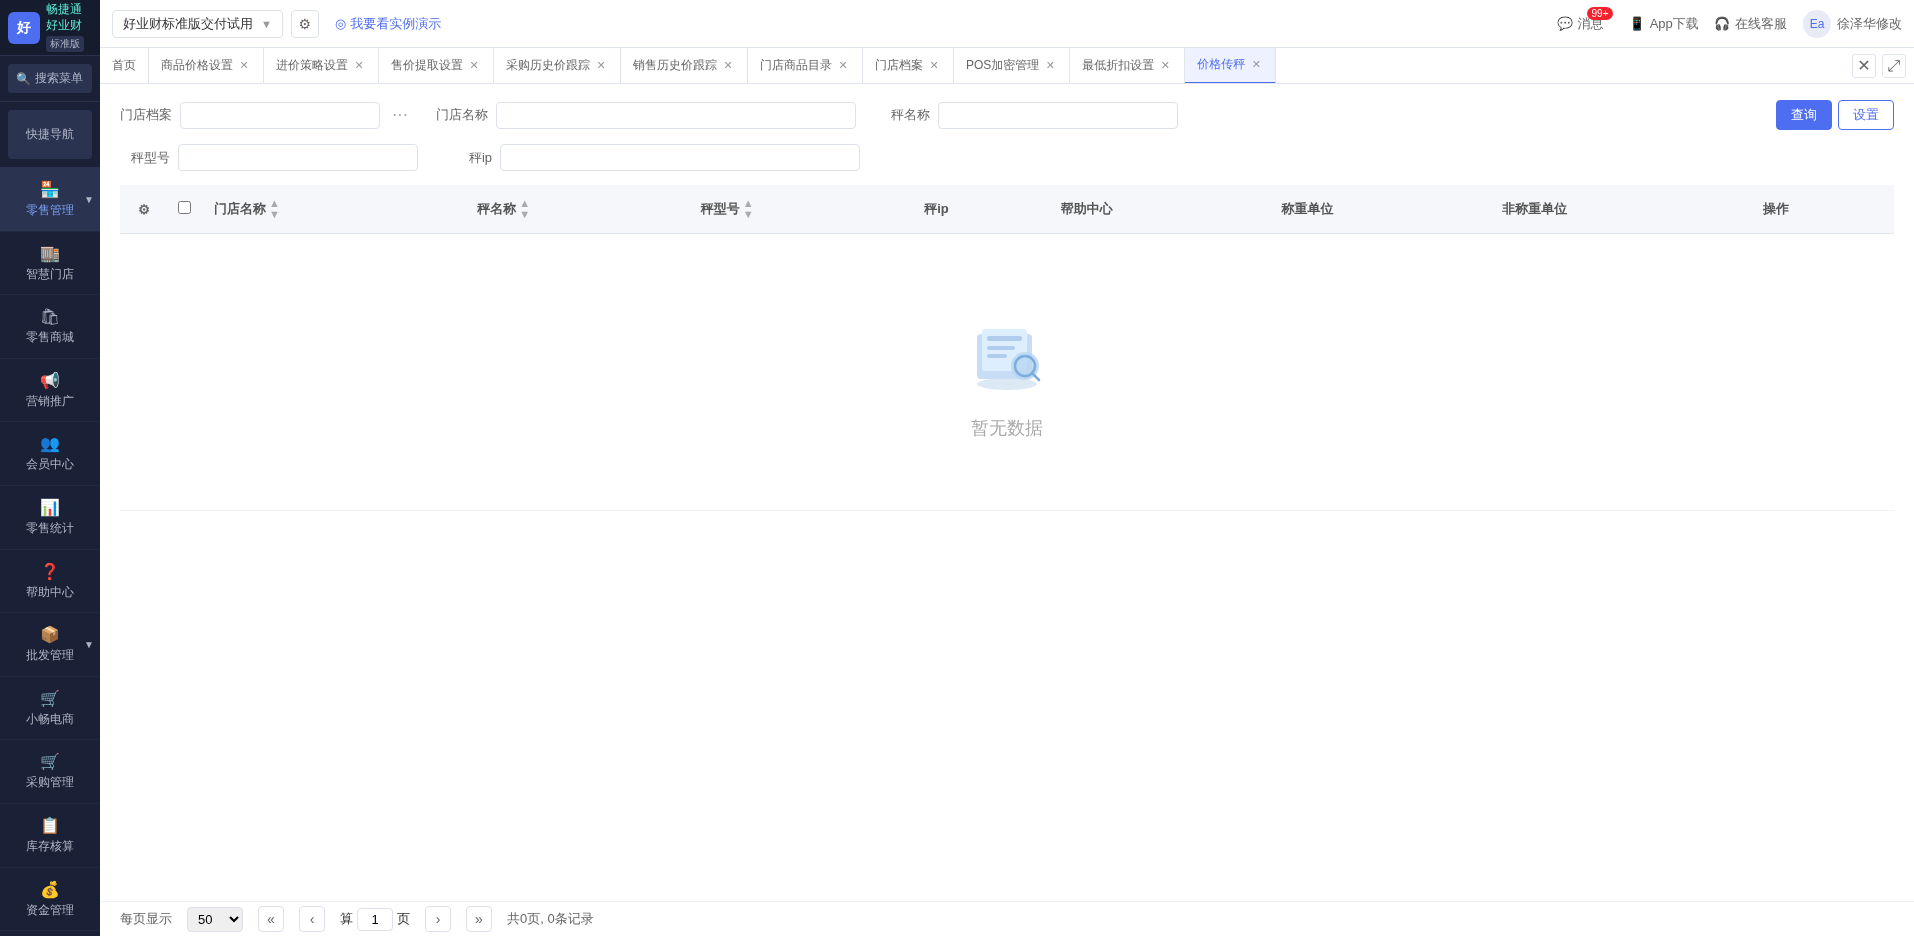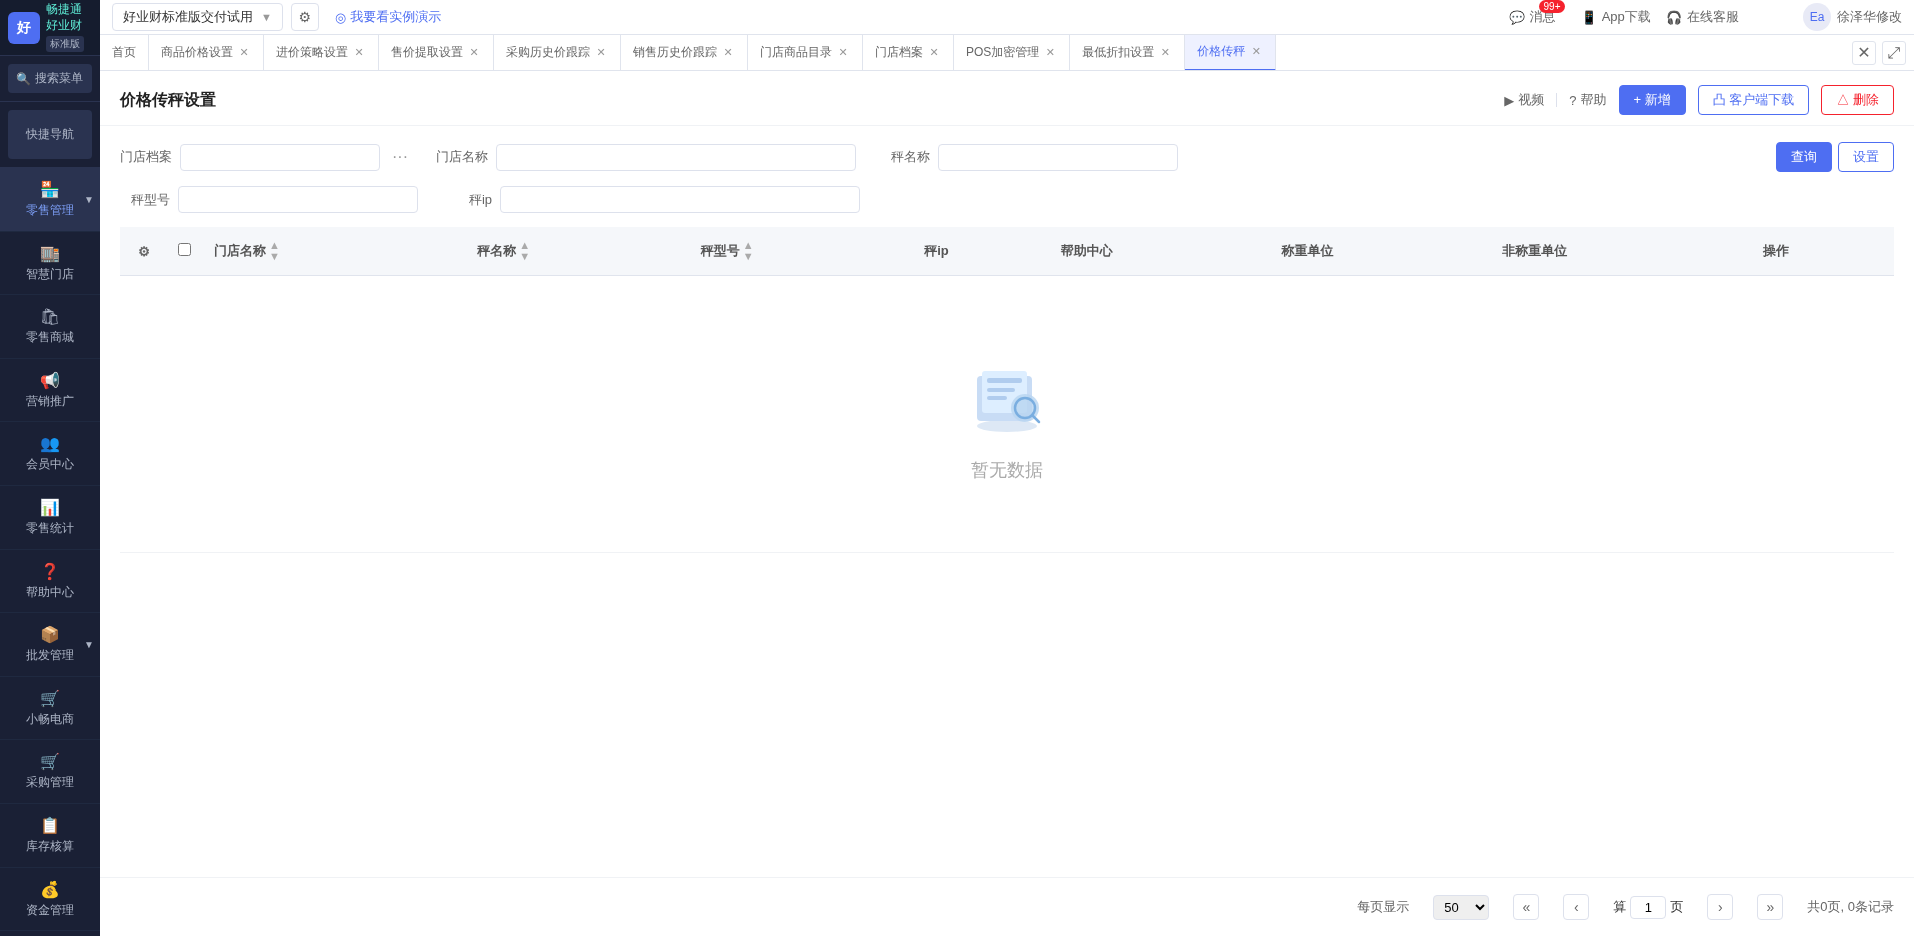--- a/index.html
+++ b/index.html
@@ -19,29 +19,29 @@
     .sidebar-menu-item.active { background: #2a3350; color: #4e6ef2; }
     .sidebar-menu-item .menu-label { font-size: 12px; margin-top: 4px; color: #adb5c6; text-align: center; line-height: 1.3; }
     .sidebar-menu-item .menu-icon { font-size: 16px; color: #adb5c6; }
     .sidebar-menu-item.active .menu-label, .sidebar-menu-item.active .menu-icon { color: #7c9ef5; }
     .sidebar-menu-item .arrow { position: absolute; right: 6px; top: 50%; transform: translateY(-50%); font-size: 10px; color: #adb5c6; }
 
     
     .main { flex: 1; display: flex; flex-direction: column; overflow: hidden; }
 
     
-    .topbar { height: 35px; background: #fff; border-bottom: 1px solid #e0e4ed; display: flex; align-items: center; padding: 0 12px; gap: 8px; flex-shrink: 0; }
+    .topbar { height: 48px; background: #fff; border-bottom: 1px solid #e0e4ed; display: flex; align-items: center; padding: 0 12px; gap: 8px; flex-shrink: 0; }
     .topbar-selector { display: flex; align-items: center; gap: 4px; border: 1px solid #dde1ec; border-radius: 4px; padding: 4px 10px; cursor: pointer; font-size: 13px; color: #333; background: #fff; min-width: 160px; }
     .topbar-selector .arrow { color: #999; font-size: 11px; margin-left: 4px; }
     .topbar-settings-icon { width: 28px; height: 28px; border: 1px solid #dde1ec; border-radius: 4px; display: flex; align-items: center; justify-content: center; cursor: pointer; color: #666; font-size: 14px; }
     .topbar-demo { display: flex; align-items: center; gap: 4px; color: #4e6ef2; font-size: 13px; cursor: pointer; margin-left: 8px; }
     .topbar-right { margin-left: auto; display: flex; align-items: center; gap: 16px; }
     .topbar-right-item { display: flex; align-items: center; gap: 4px; cursor: pointer; color: #666; font-size: 13px; position: relative; }
     .badge { background: #f5222d; color: #fff; border-radius: 10px; font-size: 10px; padding: 1px 5px; position: absolute; top: -8px; right: -10px; white-space: nowrap; }
-    .user-avatar { width: 28px; height: 28px; background: #e8eaf6; border-radius: 50%; display: flex; align-items: center; justify-content: center; color: #4e6ef2; font-size: 12px; margin-left: 48px; }
+    .user-avatar { width: 28px; height: 28px; background: #e8eaf6; border-radius: 50%; display: flex; align-items: center; justify-content: center; color: #4e6ef2; font-size: 12px; }
 
     
     .tabbar { height: 36px; background: #fff; border-bottom: 1px solid #e0e4ed; display: flex; align-items: center; flex-shrink: 0; overflow-x: auto; overflow-y: hidden; position: relative; }
     .tabbar::-webkit-scrollbar { height: 3px; }
     .tab-item { display: flex; align-items: center; padding: 0 12px; height: 36px; font-size: 12px; color: #666; cursor: pointer; white-space: nowrap; border-right: 1px solid #e0e4ed; flex-shrink: 0; gap: 4px; }
     .tab-item.active { background: #eef1ff; color: #4e6ef2; border-bottom: 2px solid #4e6ef2; }
     .tab-item .close-btn { color: #999; font-size: 11px; width: 14px; height: 14px; display: flex; align-items: center; justify-content: center; border-radius: 50%; cursor: pointer; }
     .tabbar-actions { margin-left: auto; display: flex; align-items: center; padding: 0 8px; gap: 6px; flex-shrink: 0; }
     .tabbar-action-btn { width: 24px; height: 24px; display: flex; align-items: center; justify-content: center; cursor: pointer; color: #666; font-size: 16px; border: 1px solid #e0e4ed; border-radius: 3px; }
 
@@ -76,21 +76,21 @@
     .table-settings-icon { width: 28px; height: 28px; display: flex; align-items: center; justify-content: center; color: #666; cursor: pointer; }
     .sortable { display: flex; align-items: center; gap: 3px; }
     .sort-icon { color: #aaa; font-size: 11px; display: flex; flex-direction: column; line-height: 1; }
 
     
     .empty-state { display: flex; flex-direction: column; align-items: center; justify-content: center; padding: 60px 0; }
     .empty-icon { width: 100px; height: 100px; margin-bottom: 12px; }
     .empty-text { color: #aaa; font-size: 18px; }
 
     
-    .pagination { display: flex; align-items: center; justify-content: flex-end; padding: 16px 20px; border-top: 1px solid #f0f2f5; gap: 24px; flex-shrink: 0; }
+    .pagination { display: flex; align-items: center; padding: 4px 20px; border-top: 1px solid #f0f2f5; gap: 15px; flex-shrink: 0; }
     .pagination-label { color: #666; font-size: 13px; }
     .pagination-select { border: 1px solid #dde1ec; border-radius: 4px; padding: 3px 6px; font-size: 13px; cursor: pointer; }
     .pagination-btn { width: 26px; height: 26px; border: 1px solid #dde1ec; border-radius: 4px; display: flex; align-items: center; justify-content: center; cursor: pointer; color: #666; font-size: 14px; background: #fff; }
     .pagination-page { display: flex; align-items: center; gap: 4px; color: #333; font-size: 13px; }
     .pagination-page input { width: 36px; border: 1px solid #dde1ec; border-radius: 4px; padding: 3px 4px; text-align: center; font-size: 13px; }
     .pagination-info { color: #666; font-size: 13px; }
   </style>
 </head>
 <body>
 
@@ -268,43 +268,20 @@
           <span class="close-btn">✕</span>
         </div>
       </div>
     <div class="tabbar-actions">
       <div class="tabbar-action-btn">✕</div>
       <div class="tabbar-action-btn">⤢</div>
     </div>
   </div>
 
   <div class="content">
-    <div class="content-header">
-      <h2 class="content-title">价格传秤设置</h2>
-      <div class="content-header-right">
-        <div class="header-link">
-          <span>▶</span>
-          <span>视频</span>
-        </div>
-        <div class="divider-v"></div>
-        <div class="header-link">
-          <span>?</span>
-          <span>帮助</span>
-        </div>
-        <button class="btn btn-primary">
-          <span>+ 新增</span>
-        </button>
-        <button class="btn btn-default">
-          <span>凸 客户端下载</span>
-        </button>
-        <button class="btn btn-danger">
-          <span>△ 删除</span>
-        </button>
-      </div>
-    </div>
 
     <div class="search-form">
       <div class="form-row">
         <div class="form-item">
           <label class="form-label">门店档案</label>
           <input type="text" class="form-input" style="width: 200px;">
           <span class="form-dots">···</span>
         </div>
         <div class="form-item">
           <label class="form-label">门店名称</label>

